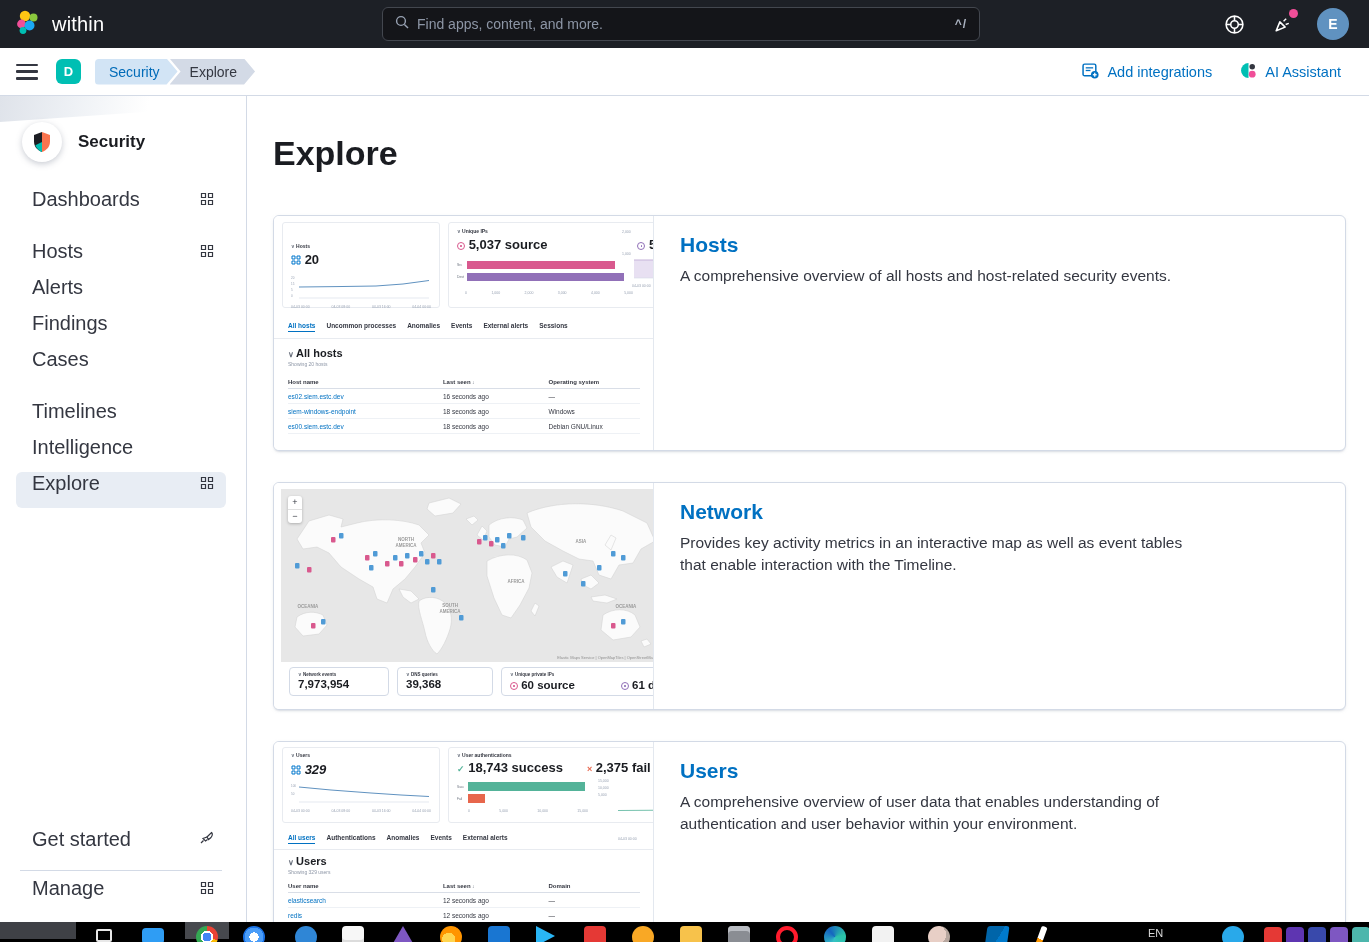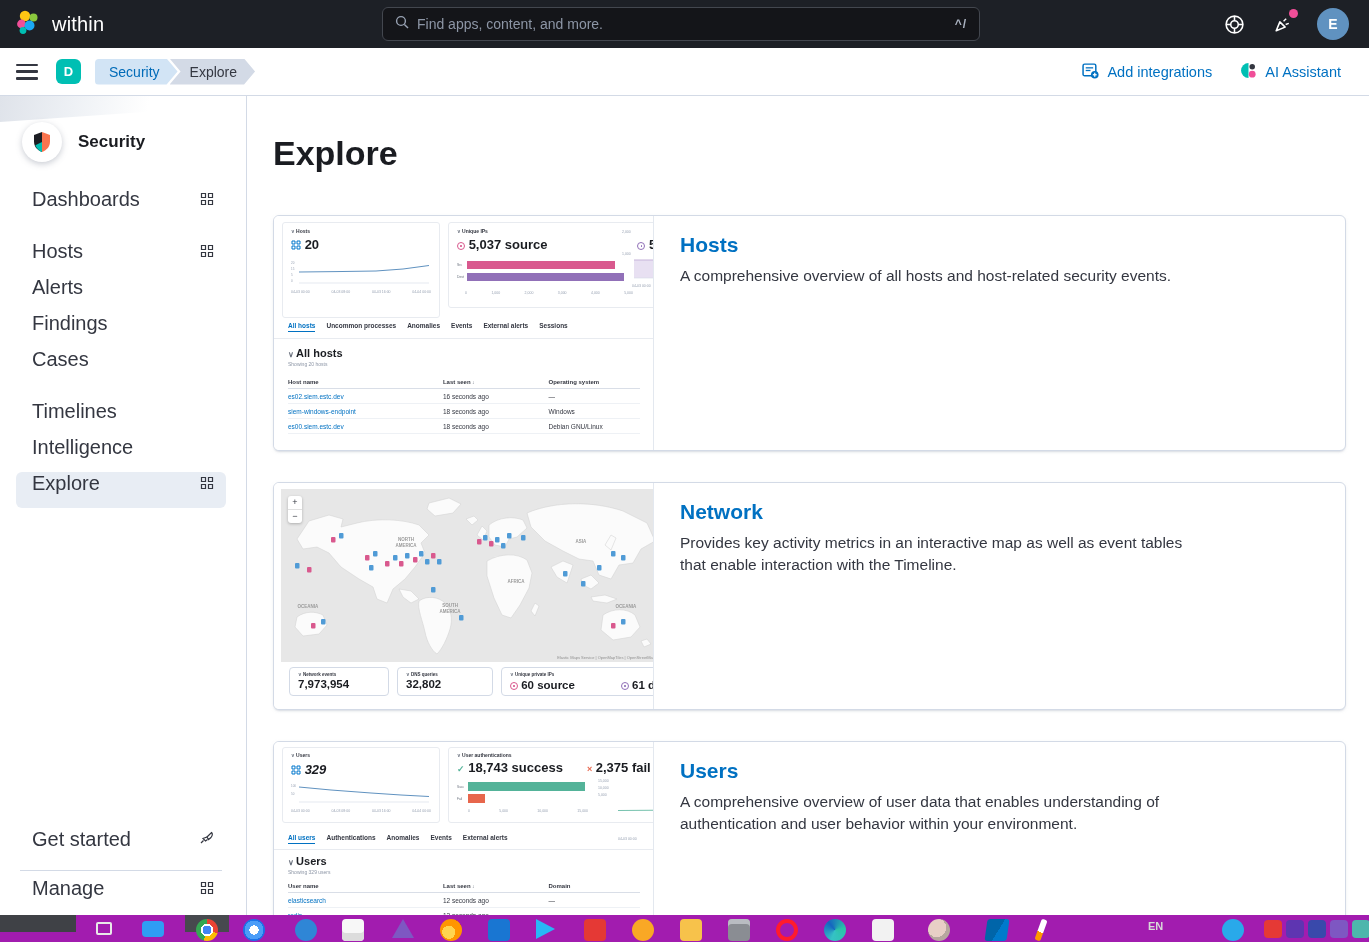--- a/index.html
+++ b/index.html
@@ -98,21 +98,21 @@
   .map-attr { position:absolute; right:4px; bottom:2px; font-size:4px; color:#909090; z-index:2; }
   .net-stats { position:absolute; top:184px; left:15px; display:flex; gap:8px; }
   .net-box { border:1px solid #d3dae6; border-radius:4px; padding:3px 8px 4px; background:#fff; white-space:nowrap; }
   .net-box .pv-lab { font-size:4.5px; }
   .net-val { font-size:11.5px; font-weight:700; color:#1a1c21; margin-top:1px; }
 
   .okmark { color:#54b399; font-weight:700; font-size:9px; }
   .xmark { color:#e7664c; font-weight:700; font-size:9px; }
 
   
-  .taskbar { position:fixed; left:0; bottom:0; width:1369px; height:27px; background:#a21caf; overflow:hidden; z-index:50;font-weight:bold; }
+  .taskbar { position:fixed; left:0; bottom:0; width:1369px; height:20px; background:#000000; overflow:hidden; z-index:50; }
   .tb-left { position:absolute; left:0; top:0; width:76px; height:17px; background:#3f4146; }
   .tb-hl { position:absolute; left:185px; top:0; width:44px; height:17px; background:#47494e; }
   .ti { position:absolute; top:4px; width:22px; height:22px; border-radius:50%; }
   .sq { border-radius:4px; }
 </style>
 </head>
 <body>
 
 <div class="top-header">
   <div class="brand">
@@ -268,21 +268,21 @@
       </div>
     </div>
   </div>
 
   <div class="main">
     <h1 class="page-title">Explore</h1>
 
     <div class="card" style="height:236px;">
       <div class="preview">
 
-        <div class="pv-panel" style="left:8px; top:6px; width:158px; height:96px; padding:5px 8px;">
+        <div class="pv-panel" style="left:8px; top:6px; width:158px; height:86px; padding:20px 8px;">
           <div class="pv-lab"><span class="chev"></span><span>Hosts</span></div>
           <div class="pv-big" style="margin-top:3px;">
             <span class="gridstat"><svg width="10" height="10" viewBox="0 0 10 10">
                   <path d="M1 1h3v3H1zM6 1h3v3H6zM1 6h3v3H1zM6 6h3v3H6z" fill="none" stroke="#0077cc" stroke-width="1"></path>
                 </svg></span>
             <span>20</span>
           </div>
           <svg width="140" height="28" viewBox="0 0 140 28" style="margin-top:6px;">
             <text x="0" y="6" font-size="3" fill="#98a2b3">20</text>
             <text x="0" y="12" font-size="3" fill="#98a2b3">15</text>
@@ -456,21 +456,21 @@
           </svg>
           <div class="map-attr">Elastic Maps Service | OpenMapTiles | OpenStreetMap</div>
         </div>
         <div class="net-stats">
           <div class="net-box" style="width:100px;">
             <div class="pv-lab"><span class="chev"></span><span>Network events</span></div>
             <div class="net-val">7,973,954</div>
           </div>
           <div class="net-box" style="width:96px;">
             <div class="pv-lab"><span class="chev"></span><span>DNS queries</span></div>
-            <div class="net-val">32,802</div>
+            <div class="net-val">39,368</div>
           </div>
           <div class="net-box" style="width:240px;">
             <div class="pv-lab"><span class="chev"></span><span>Unique private IPs</span></div>
             <div style="display:flex; gap:46px; margin-top:1px;">
               <span class="net-val" style="font-size:11.5px;"><span class="target pink"></span> <span>60 source</span></span>
               <span class="net-val" style="font-size:11.5px;"><span class="target purple"></span> <span>61 desti</span></span>
             </div>
           </div>
         </div>
       </div>

